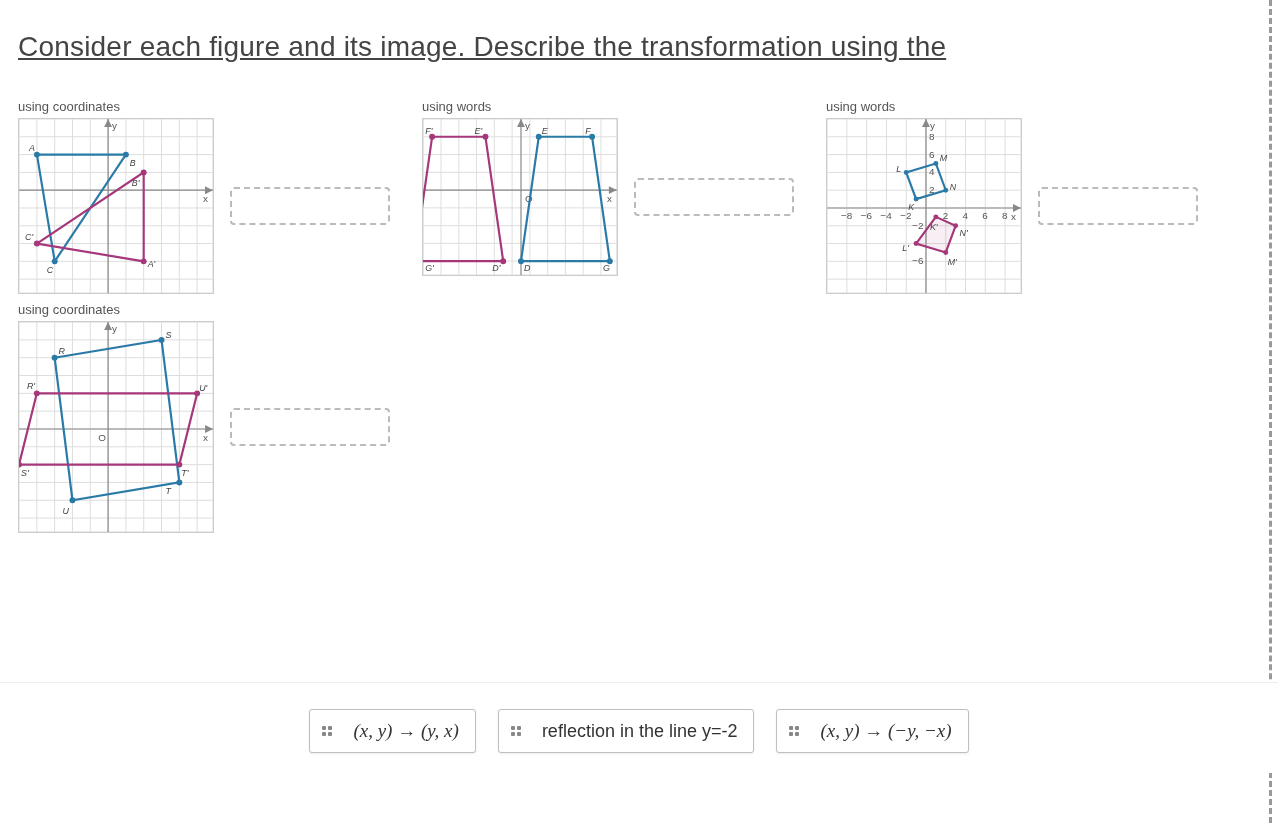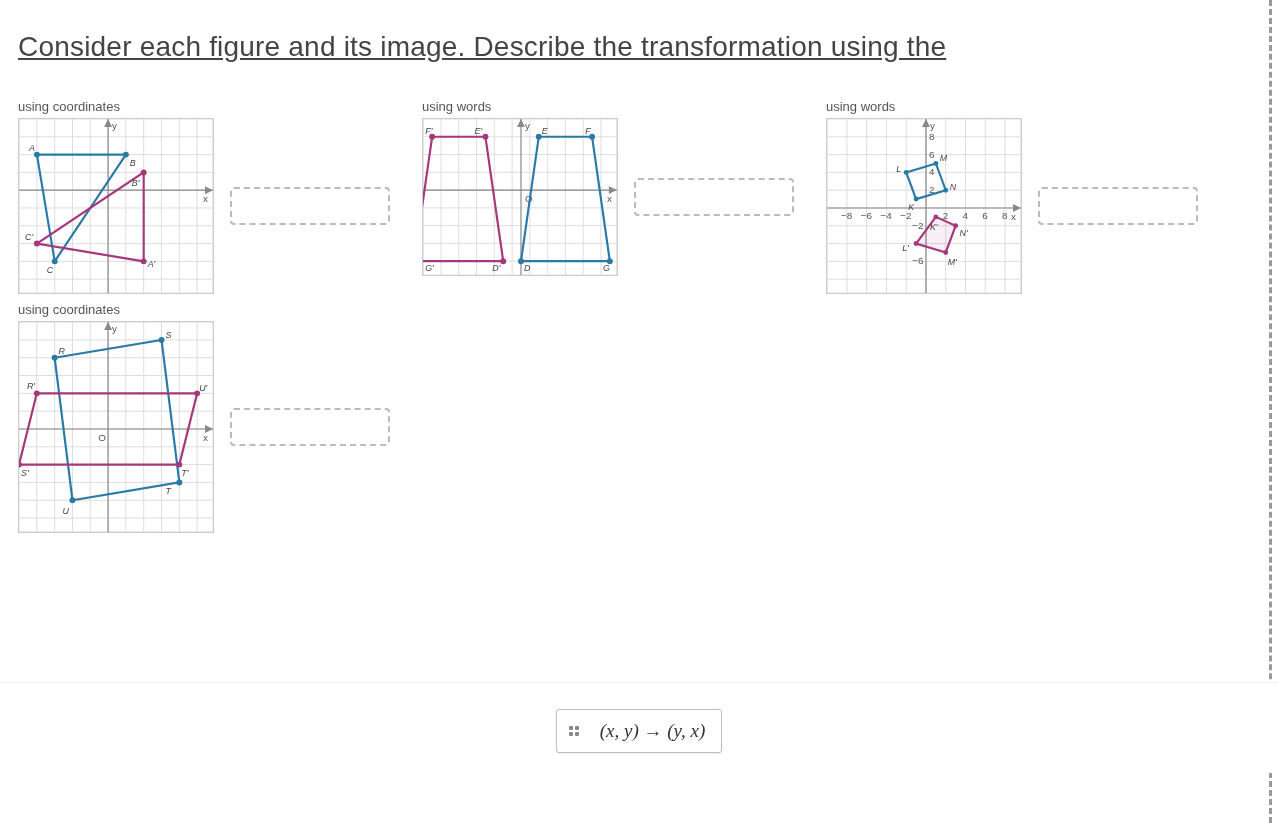--- a/index.html
+++ b/index.html
@@ -391,13 +391,31 @@
 <div class="answer-bar">
   <div class="chip">
     <span class="grip">
         <span></span>
         <span></span>
         <span></span>
         <span></span>
       </span>
     <span class="math">(x, y) → (y, x)</span>
   </div>
+  <div class="chip">
+    <span class="grip">
+        <span></span>
+        <span></span>
+        <span></span>
+        <span></span>
+      </span>
+    <span>reflection in the line y=-2</span>
+  </div>
+  <div class="chip">
+    <span class="grip">
+        <span></span>
+        <span></span>
+        <span></span>
+        <span></span>
+      </span>
+    <span class="math">(x, y) → (−y, −x)</span>
+  </div>
 </div>
 
 </body></html>

